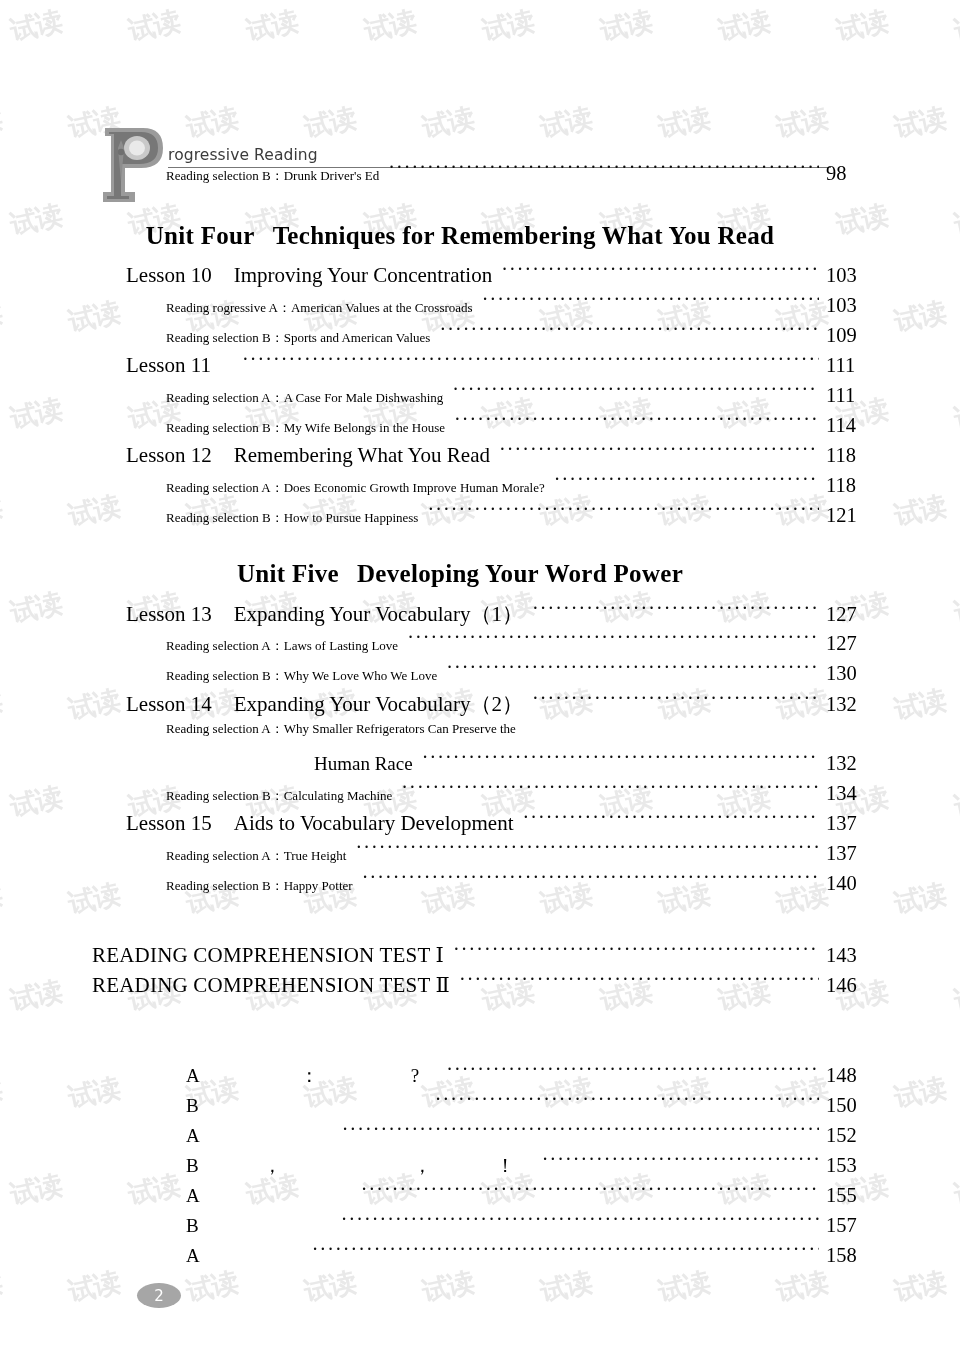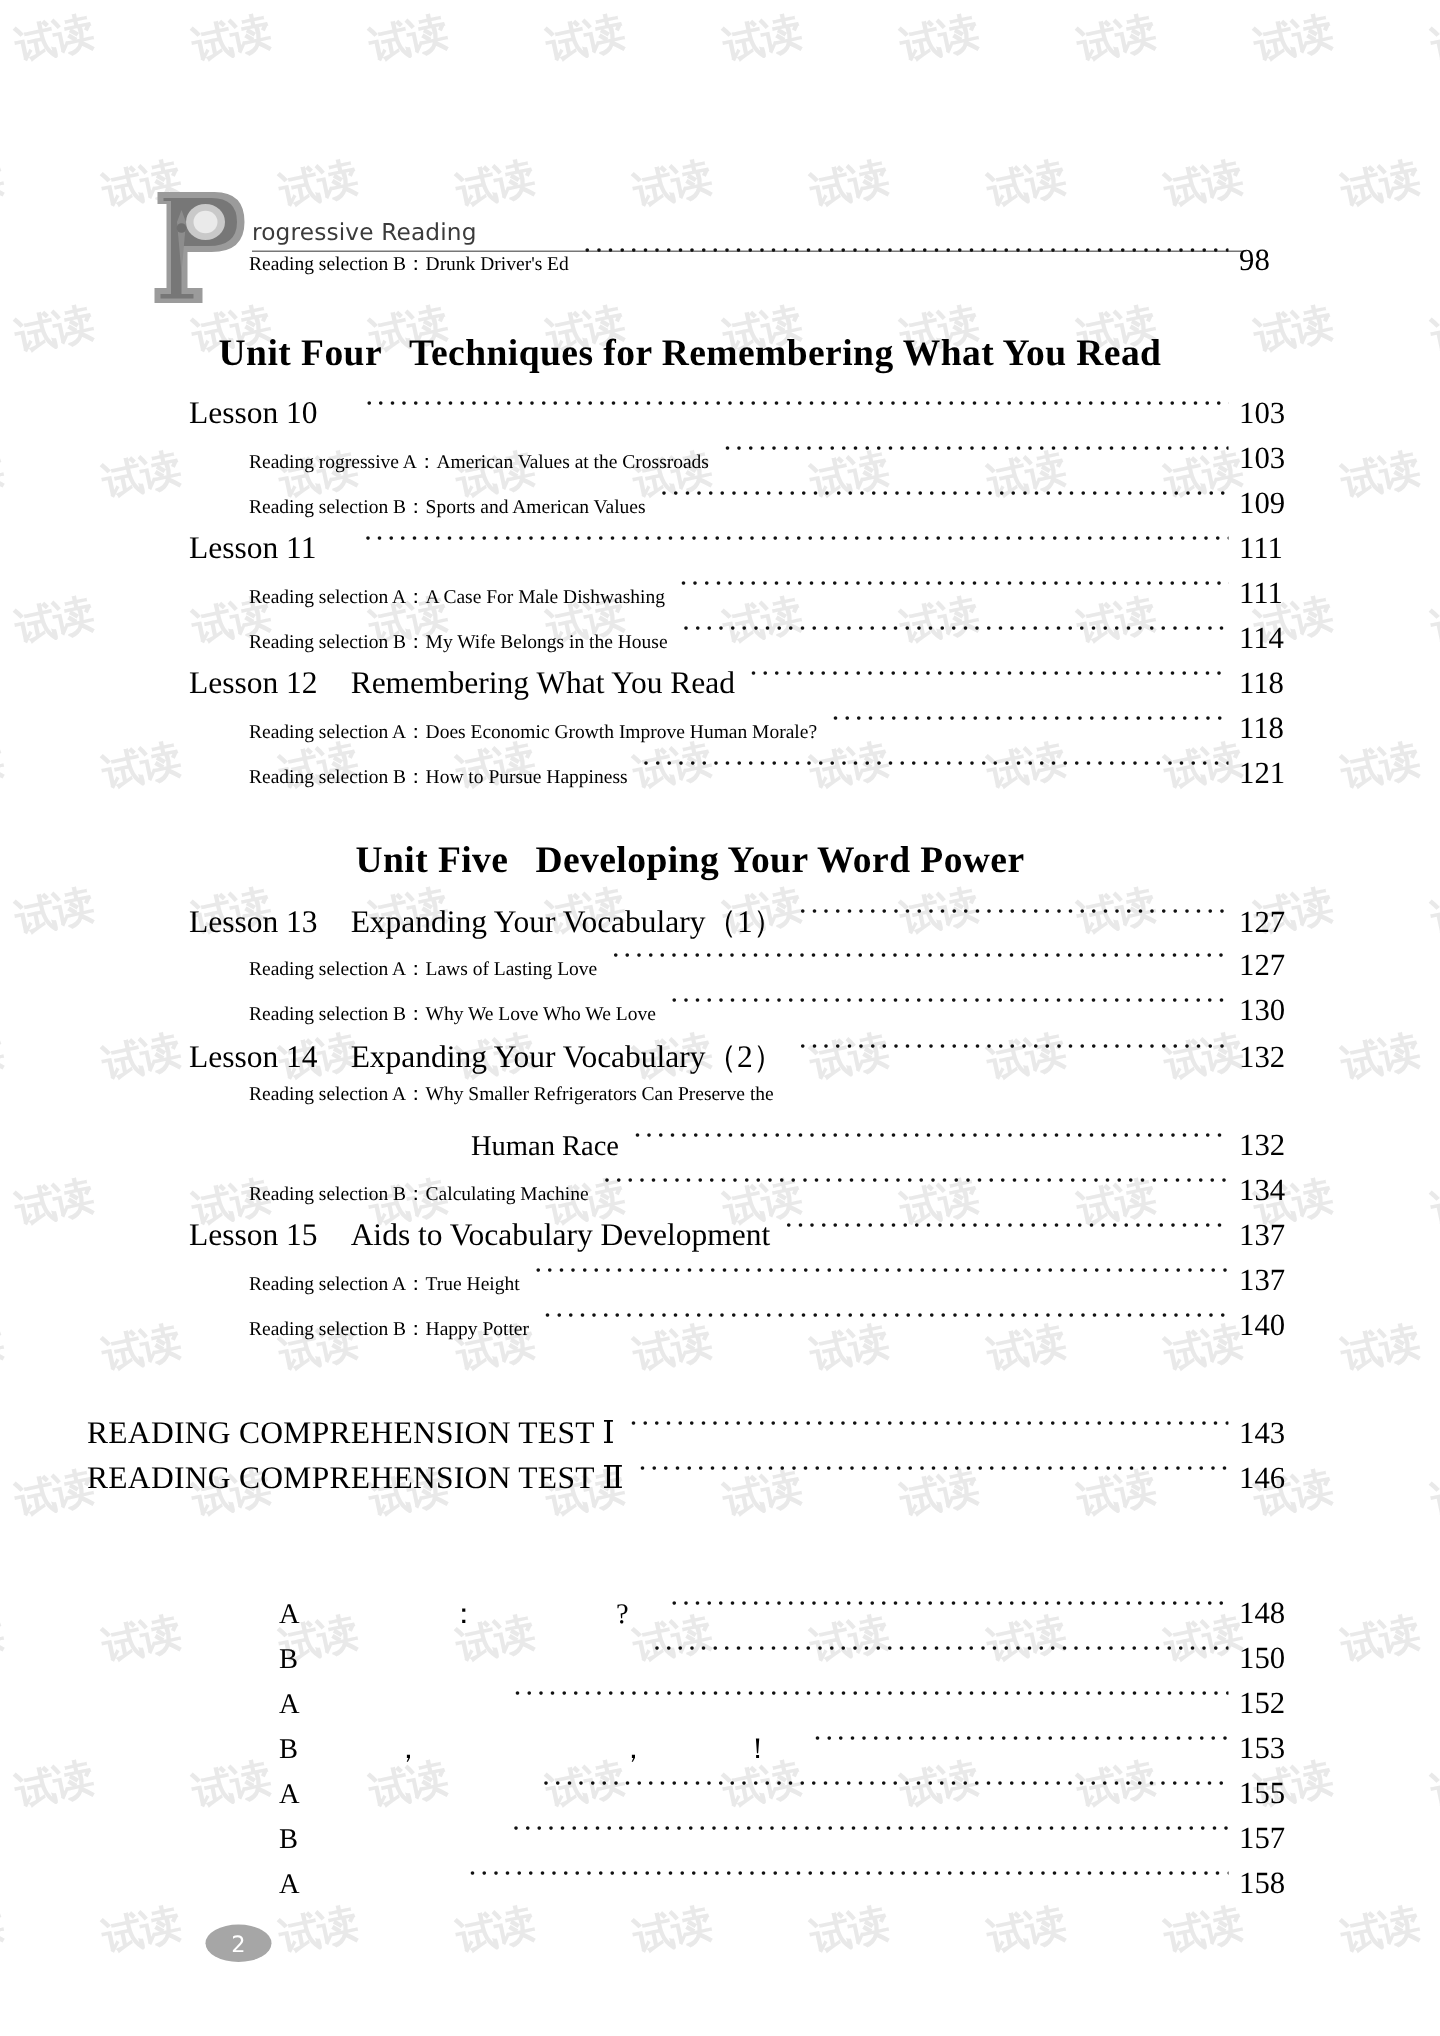--- a/index.html
+++ b/index.html
@@ -131,21 +131,21 @@
     font-size: 20.5px;
   }
 
   
   .lv-lesson { padding-left: 126px; }
   .lv-lesson .title { font-size: 21px; }
   .lv-sel    { padding-left: 166px; }
   .lv-sel .title { font-size: 13px; }
   .lv-cont   { padding-left: 166px; }
   .lv-cont .title { font-size: 19px; }
-  .lv-test   { padding-left: 58px; }
+  .lv-test   { padding-left: 92px; }
   .lv-test .title { font-size: 21px; letter-spacing: 0.2px; }
   .lv-ab     { padding-left: 186px; }
   .lv-ab .title { font-size: 19px; }
 
   
   #toc .row { padding-right: 90px; }
 
   
   .cont-indent { display: inline-block; width: 148px; }
 
@@ -336,20 +336,21 @@
         <span class="title">Reading selection B：Drunk Driver's Ed</span>
         <span class="leader"></span>
         <span class="pageno">98</span>
       </div>
       <div style="height: 32px;"></div>
       <div class="unit-head"><span>Unit Four</span><span class="unit-gap"></span><span>Techniques for Remembering What You Read</span></div>
       <div style="height: 12px;"></div>
       <div class="row lv-lesson">
         <span class="title">Lesson 10</span>
         <span style="display: inline-block; width: 22px;"></span>
+        <span class="title">Improving Your Concentration</span>
         <span class="leader"></span>
         <span class="pageno">103</span>
       </div>
       <div class="row lv-sel">
         <span class="title">Reading rogressive A：American Values at the Crossroads</span>
         <span class="leader"></span>
         <span class="pageno">103</span>
       </div>
       <div class="row lv-sel">
         <span class="title">Reading selection B：Sports and American Values</span>

